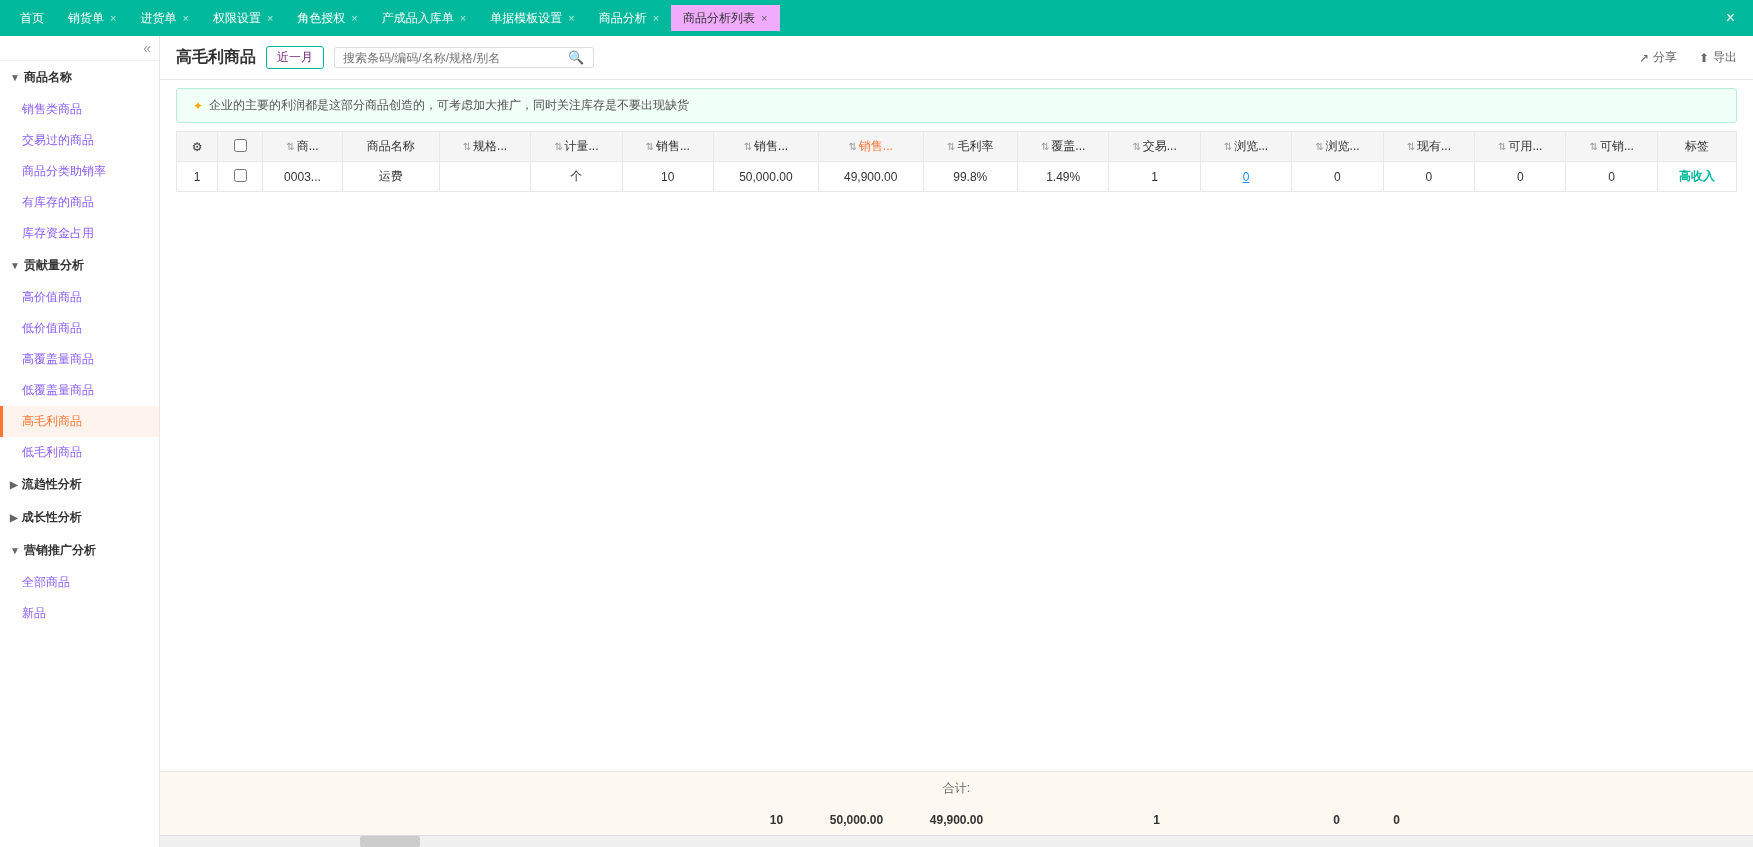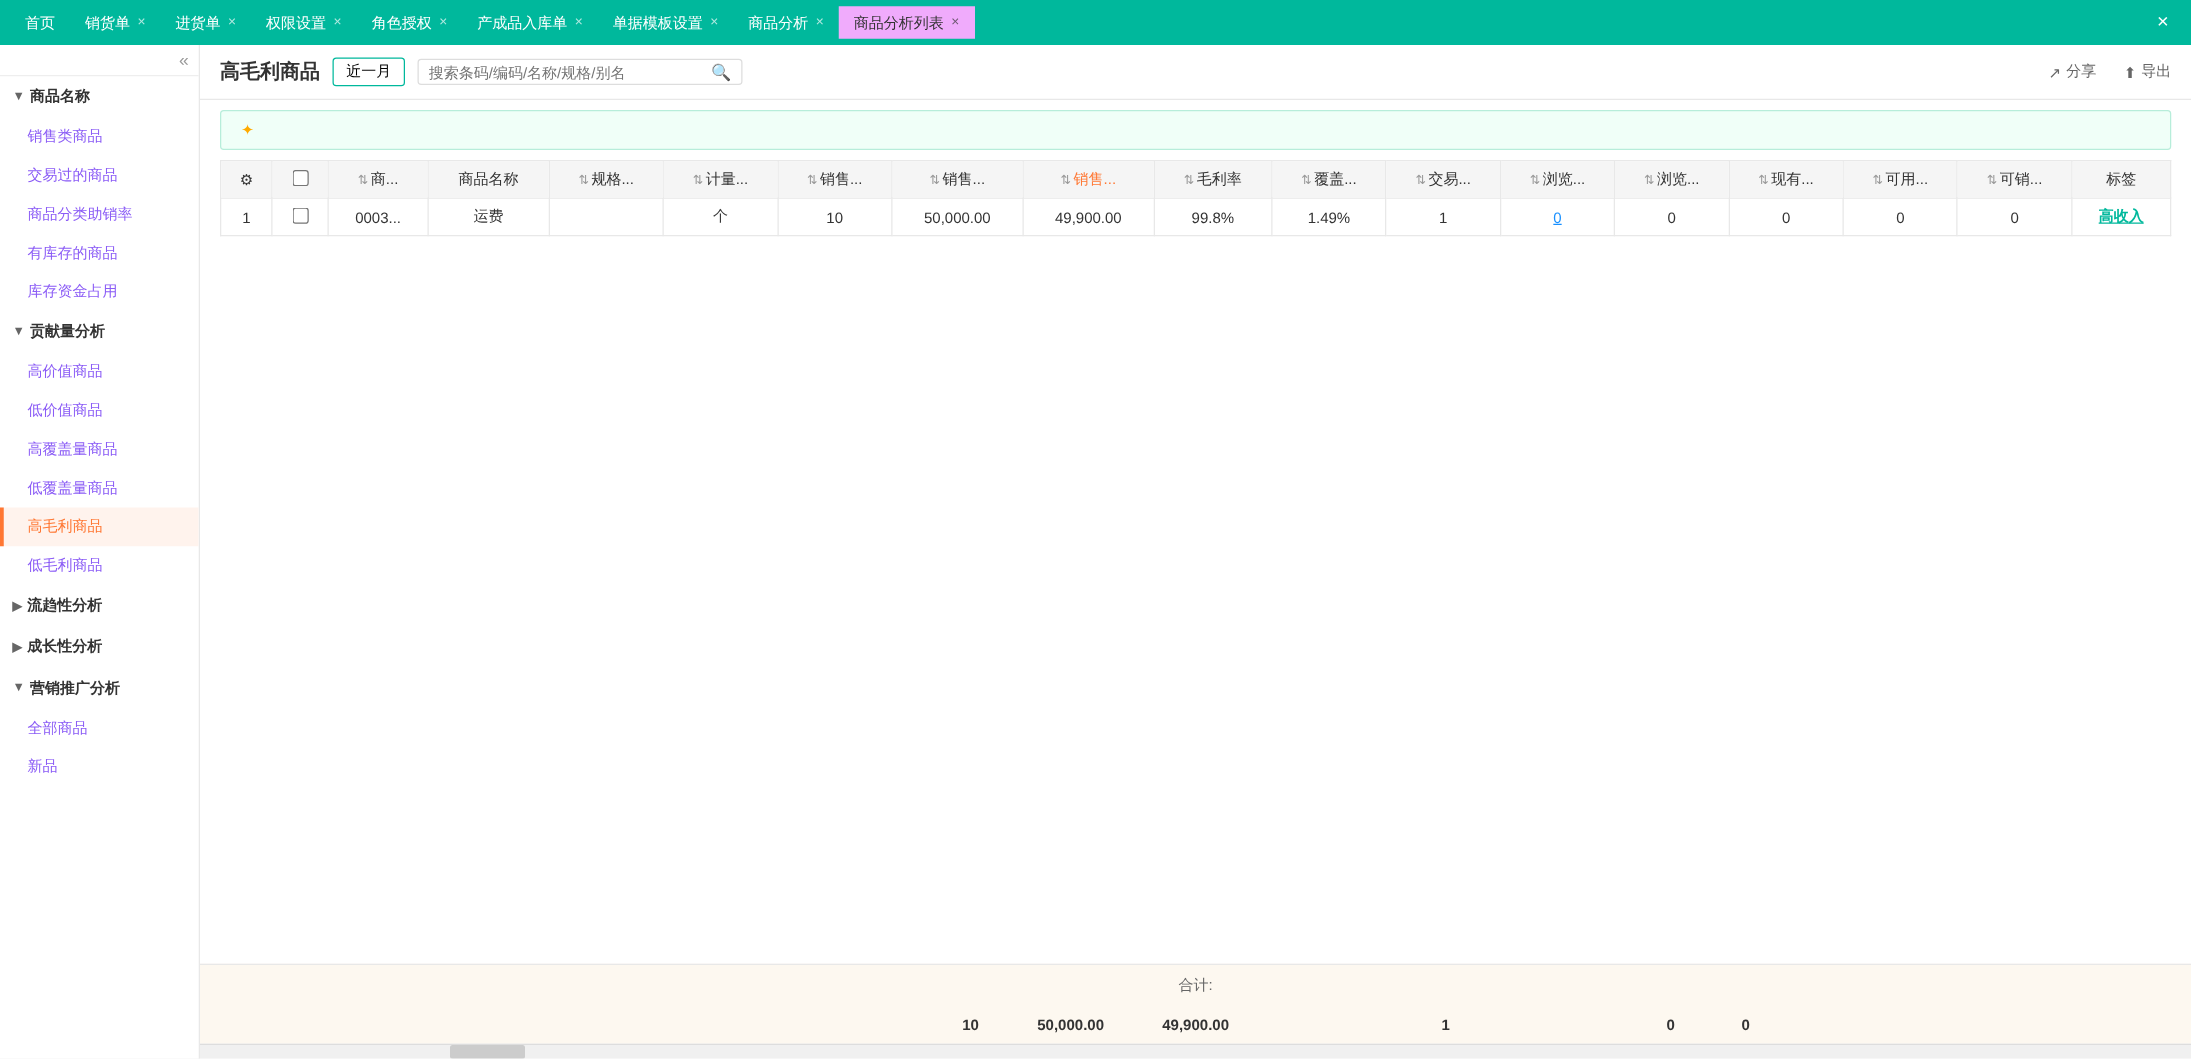--- a/index.html
+++ b/index.html
@@ -96,21 +96,21 @@
       gap: 10px;
     }
     .content-header .title {
       font-size: 16px;
       font-weight: bold;
       color: #333;
     }
     .content-header .period-btn {
       background: #fff;
       border: 1px solid #00b89c;
-      color: #000000;
+      color: #701a75;
       padding: 2px 10px;
       border-radius: 3px;
       cursor: pointer;
       font-size: 12px;
     }
     .content-header .search-box {
       display: flex;
       align-items: center;
       border: 1px solid #ddd;
       border-radius: 3px;
@@ -173,21 +173,21 @@
       position: sticky;
       top: 0;
     }
     tbody tr td {
       border: 1px solid #e8e8e8;
       padding: 6px 8px;
       text-align: center;
       color: #333;
       white-space: nowrap;
     }
-    .tag-high { color: #00b89c; font-weight: bold; text-decoration: underline; }
+    .tag-high { color: #00b89c; font-weight: bold; }
     .col-sort { font-size: 10px; color: #999; margin-right: 2px; }
     .link-blue { color: #1890ff; text-decoration: underline; cursor: pointer; }
 
     
     .footer-bar {
       background: #fdf8f0;
       border-top: 1px solid #e8e8e8;
       padding: 8px 16px;
       display: flex;
       align-items: center;
@@ -336,20 +336,21 @@
         <span>分享</span>
       </div>
       <div class="action-btn" style="margin-left:12px;">
         <span>⬆</span>
         <span>导出</span>
       </div>
     </div>
 
     <div class="tip-banner">
       <span class="tip-icon">✦</span>
+      <span>企业的主要的利润都是这部分商品创造的，可考虑加大推广，同时关注库存是不要出现缺货</span>
     </div>
 
     <div class="table-container">
       <table>
         <thead>
           <tr>
             <th>⚙</th>
             <th><input type="checkbox" style=""></th>
             <th><span class="col-sort">⇅</span><span>商...</span></th>
             <th><span>商品名称</span></th>

